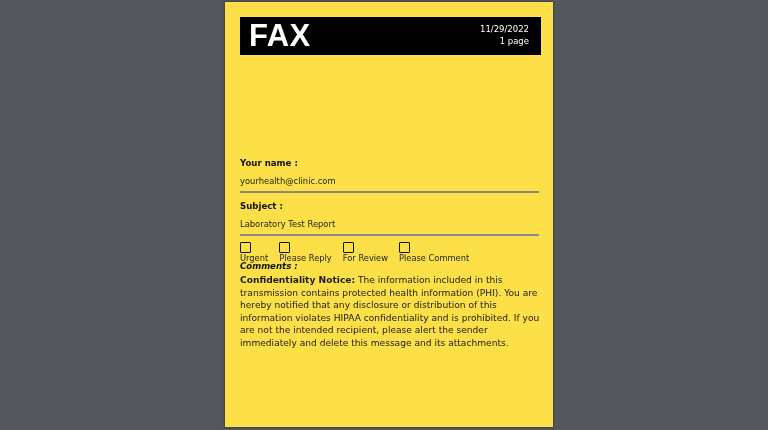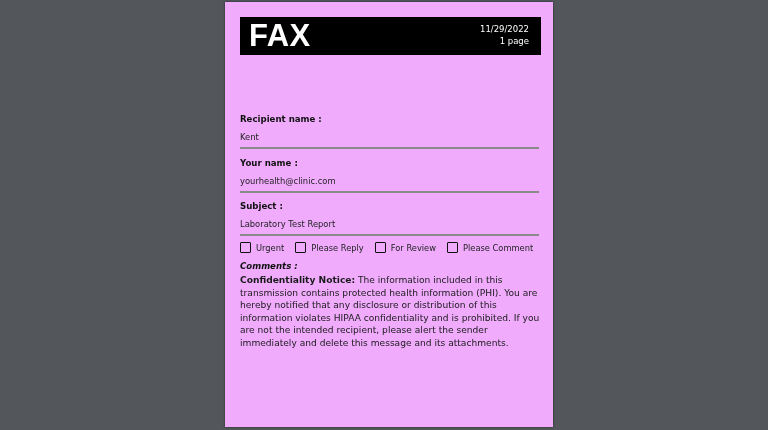--- a/index.html
+++ b/index.html
@@ -5,21 +5,21 @@
     html, body { margin: 0; padding: 0; }
     body {
       width: 768px; height: 430px; overflow: hidden;
       background: #53575b;
       font-family: "DejaVu Sans", sans-serif;
       position: relative;
     }
     .page {
       position: absolute; left: 225px; top: 2px;
       width: 328px; height: 425px;
-      background: #f0abfc;
+      background: #fde047;
       box-shadow: 0 0 2px rgba(0,0,0,0.6);
     }
     .header {
       position: absolute; left: 15px; top: 15px;
       width: 301px; height: 38px;
       background: #000000;
       color: #ffffff;
     }
     .header .title {
       position: absolute; left: 9px; top: 1px;
@@ -42,21 +42,21 @@
     .field .value {
       font-size: 8.4px; color: #222; line-height: 12px; margin-top: 6px;
     }
     .field .line {
       margin-top: 4px; height: 1.5px; background: #8a8a8a;
     }
     .checks {
       position: absolute; left: 15px; top: 240px;
       display: flex; align-items: center; font-size: 8.3px; color: #222;
     }
-    .check { display: flex; align-items: flex-end; margin-right: 11px; }
+    .check { display: flex; align-items: flex-start; margin-right: 11px; flex-direction: column; }
     .check:last-child { margin-right: 12px; }
     .box {
       width: 11px; height: 11px; border: 1.8px solid #111; border-radius: 1px;
       margin-right: 5px; box-sizing: border-box;
     }
     .comments-label {
       position: absolute; left: 15px; top: 259px;
       font-size: 8.6px; font-weight: bold; color: #111; font-style: italic;
     }
     .notice {
@@ -71,25 +71,20 @@
 <div class="page">
   <div class="header">
     <div class="title">FAX</div>
     <div class="meta">
       <div>11/29/2022</div>
       <div>1 page</div>
     </div>
   </div>
 
 
-  <div class="field" style="top:111px;">
-    <div class="label">Recipient name :</div>
-    <div class="value">Kent</div>
-    <div class="line"></div>
-  </div>
 
   <div class="field" style="top:198px;">
     <div class="label">Subject :</div>
     <div class="value">Laboratory Test Report</div>
     <div class="line"></div>
   </div>
 
   <div class="field" style="top:155px;">
     <div class="label">Your name :</div>
     <div class="value">yourhealth@clinic.com</div>

